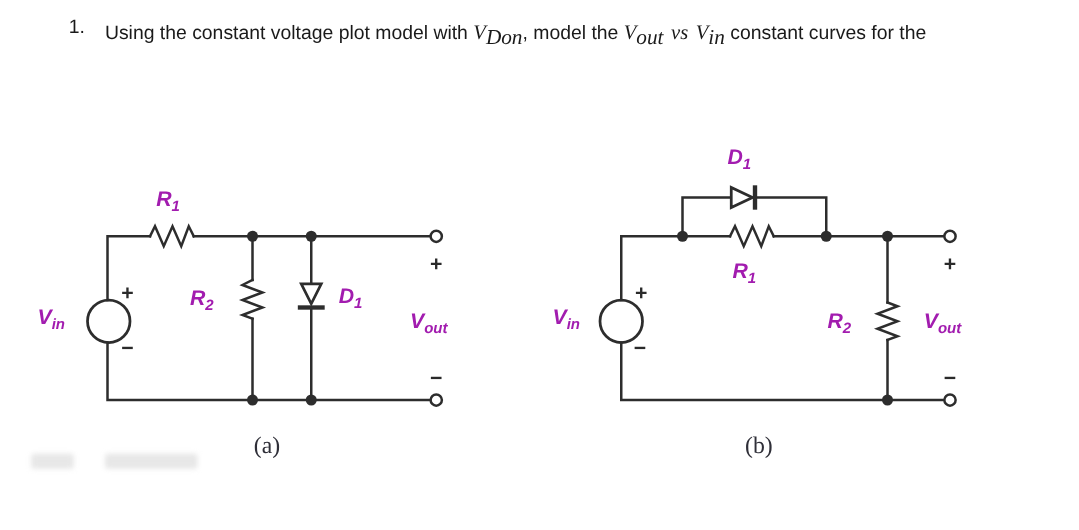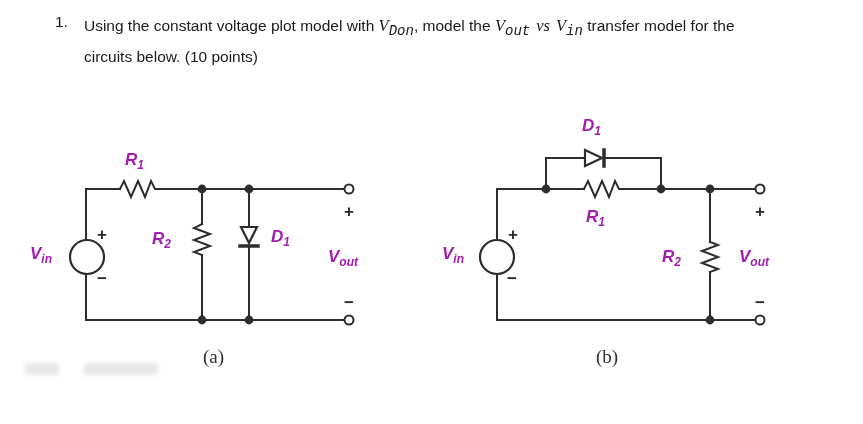--- a/index.html
+++ b/index.html
@@ -5,21 +5,21 @@
   html,body { margin:0; padding:0; background:#fff; }
   .stage {
     position:relative; width:863px; height:424px; background:#ffffff;
     font-family:"Liberation Sans", sans-serif; overflow:hidden;
   }
   
   .problem { position:absolute; left:55px; top:13px; display:flex; color:#1a1a1a; }
   .pnum { font-size:15.5px; margin-right:16px; }
   .pline { font-size:15.5px; line-height:26px; white-space:pre; }
   .m  { font-family:"Liberation Serif", serif; font-style:italic; font-size:16.5px; }
-  .ms { font-family:Liberation Mono, monospace; font-style:italic; font-size:14px; vertical-align:-4px; }
+  .ms { font-family:Liberation Serif, serif; font-style:italic; font-size:17px; vertical-align:-4px; }
   .mvs { margin:0 6px;font-family:Liberation Serif, serif; }
   
   svg.schematic { position:absolute; left:0; top:0; }
   
   .clabel {
     position:absolute; font-family:"Liberation Sans", sans-serif;
     font-style:italic; font-weight:bold; font-size:17px; color:#a21caf;
     white-space:nowrap; line-height:1;
   }
   .clabel sub { font-size:12px; vertical-align:-4px; font-style:italic; }
@@ -36,22 +36,21 @@
   }
 </style>
 </head>
 <body>
 
 <div class="stage">
 
   <div class="problem">
     <span class="pnum">1.</span>
     <div>
-      <div class="pline"><span>Using the constant voltage plot model with </span><span class="m">V</span><sub class="ms">Don</sub><span>, model the </span><span class="m">V</span><sub class="ms">out</sub><span class="m mvs">vs</span><span class="m">V</span><sub class="ms">in</sub><span> transfer model for the</span></div>
-      <div class="pline">circuits below. (10 points)</div>
+      <div class="pline"><span>Using the constant voltage plot model with </span><span class="m">V</span><sub class="ms">Don</sub><span>, model the </span><span class="m">V</span><sub class="ms">out</sub><span class="m mvs">vs</span><span class="m">V</span><sub class="ms">in</sub><span> constant curves for the</span></div>
     </div>
   </div>
 
   <svg class="schematic" width="863" height="424" viewBox="0 0 863 424">
 
     <g stroke="#2d2d2d" stroke-width="2" fill="none" stroke-linecap="square">
       <path d="M86,240 V189 H120 M155,189 H344 M86,274 V320 H344"></path>
       <polyline points="120,189 124,181 131,197 138,181 145,197 151,181 155,189"></polyline>
       <circle cx="87" cy="257" r="17" stroke-width="2.2"></circle>
       <path d="M202,189 V224 M202,255 V320"></path>

